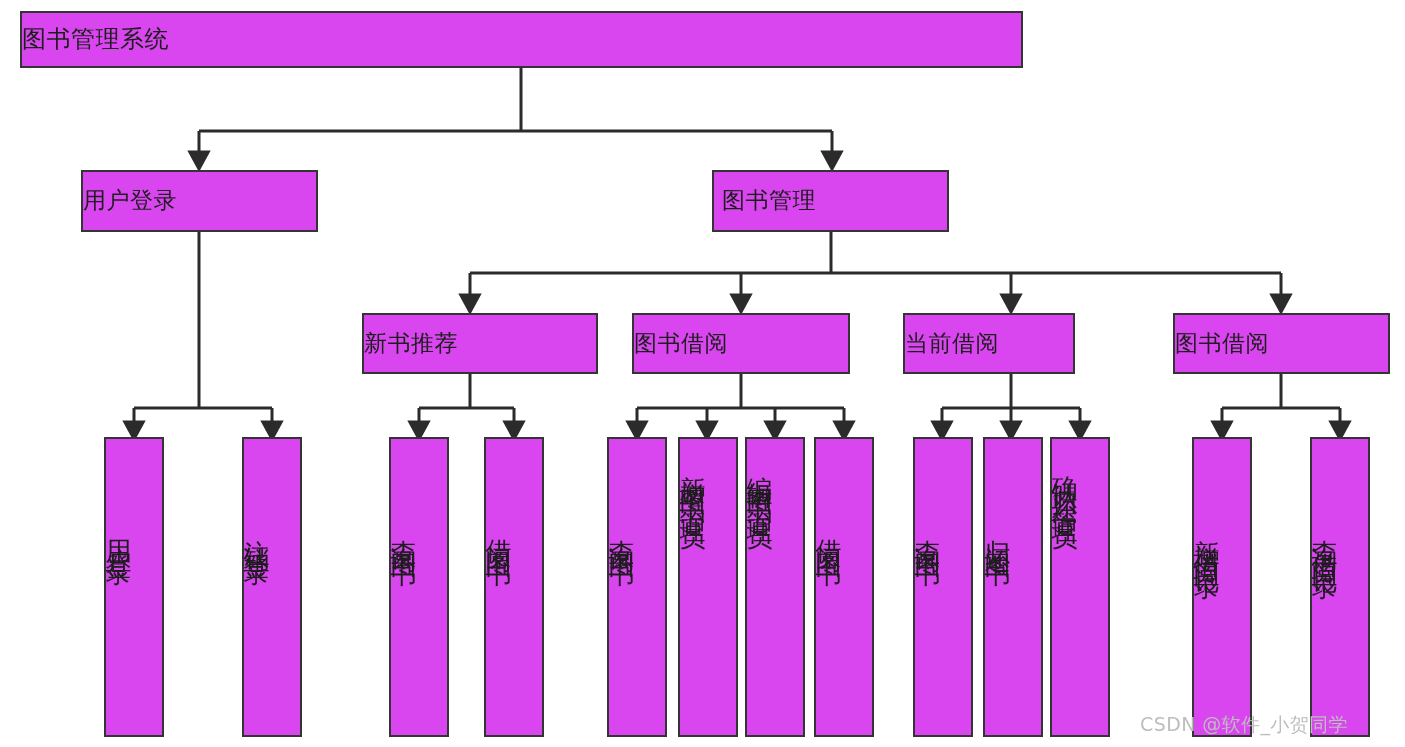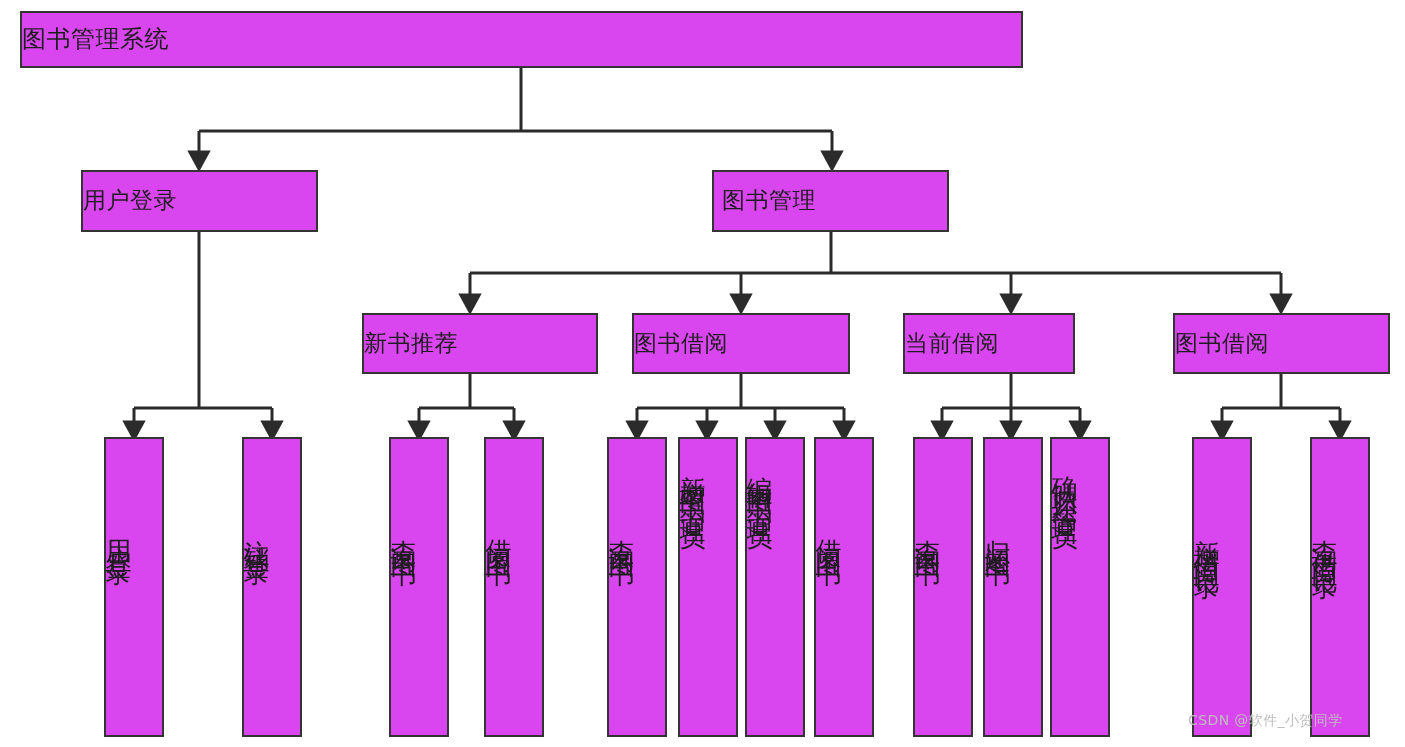--- a/index.html
+++ b/index.html
@@ -40,22 +40,22 @@
     font-size:26px;
     line-height:1.0;
     letter-spacing:7px;
     text-align:center;
   }
   .leaf.mid .lbl{margin-top:74px;}
   .leaf.tall .lbl{margin-top:10px;}
 
   #watermark{
     position:absolute;
-    left:1188px;top:712px;
-    font-size:14px;
+    left:1140px;top:712px;
+    font-size:19px;
     color:#bdbdbd;
     letter-spacing:0.4px;
     white-space:pre;
     pointer-events:none;
   }
 </style>
 </head>
 <body>
 
 <div id="stage">

